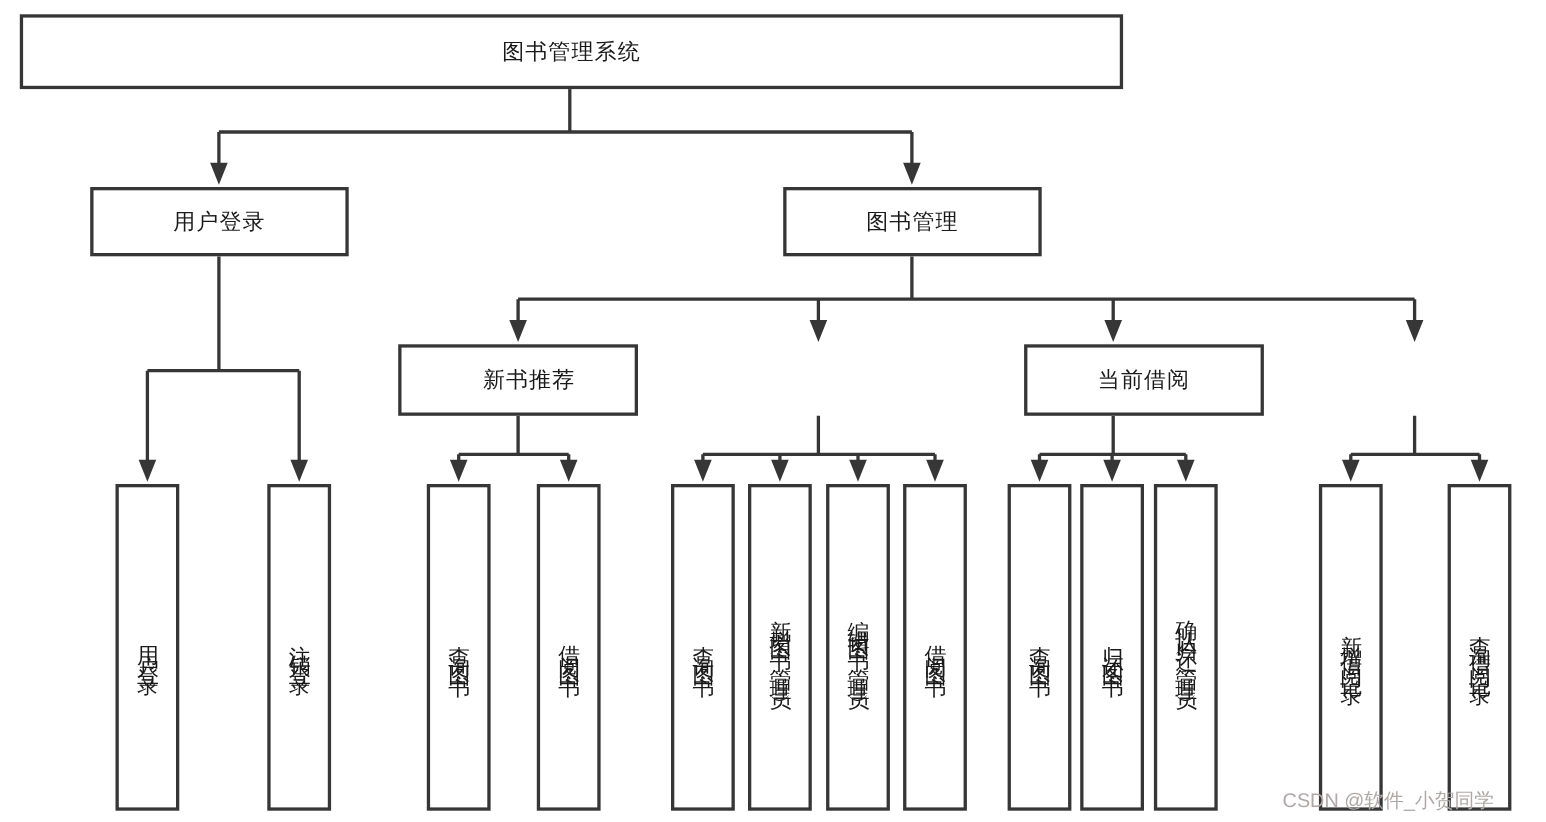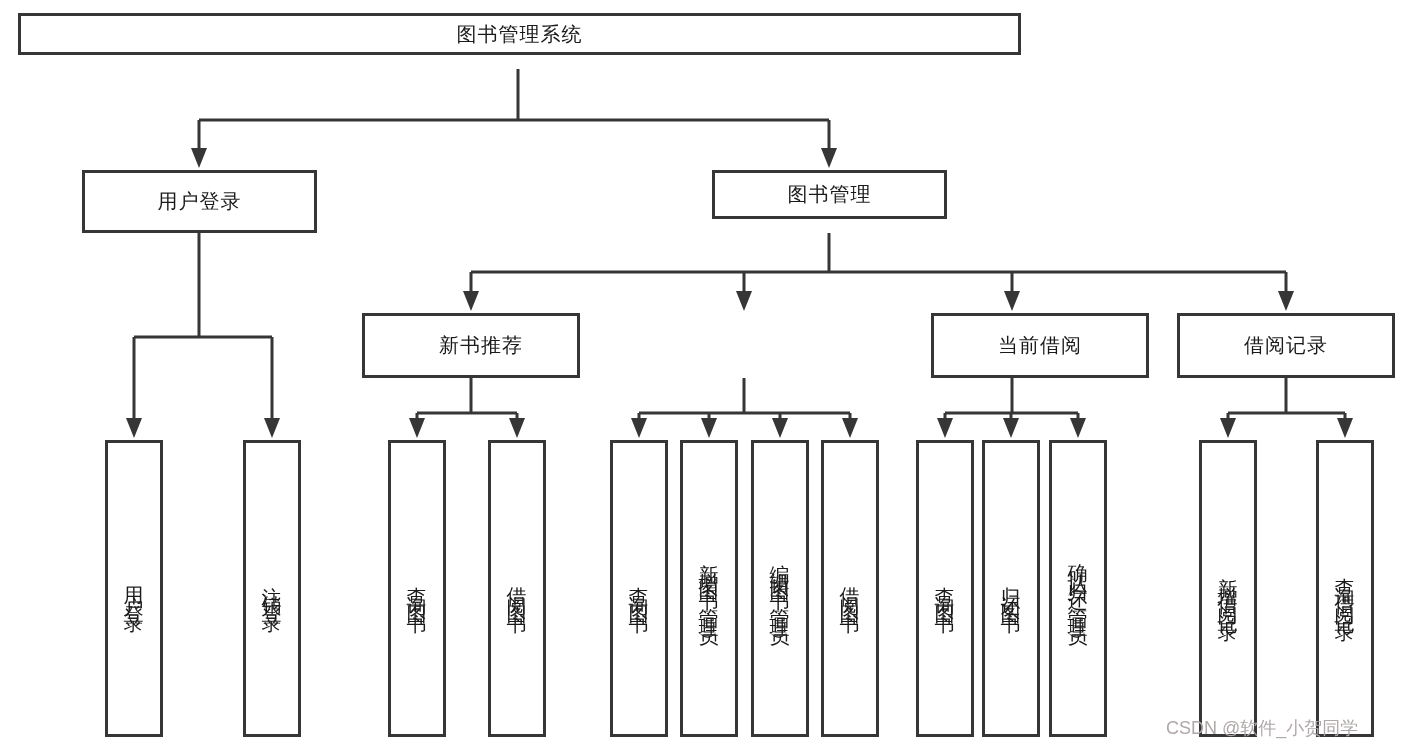--- a/index.html
+++ b/index.html
@@ -42,23 +42,23 @@
   }
   .node .vlabel{
     writing-mode:vertical-rl;
     text-orientation:mixed;
     font-size:20px;
     letter-spacing:9px;
     line-height:1;
     white-space:nowrap;
     color:var(--text);
   }
-  .root{left:18px;top:13px;width:1003px;height:42px;font-family:Liberation Serif, serif;}
+  .root{left:18px;top:13px;width:1003px;height:68px;font-family:Liberation Serif, serif;}
   .lvl2-user{left:82px;top:170px;width:235px;height:63px;}
-  .lvl2-book{left:712px;top:170px;width:235px;height:49px;}
+  .lvl2-book{left:712px;top:170px;width:235px;height:63px;}
   .lvl3{top:313px;width:218px;height:65px;}
   .lvl3-newbook{left:362px;padding-left:20px;}
   .lvl3-borrow{left:635px;}
   .lvl3-current{left:903px;margin-left:28px;}
   .lvl3-records{left:1177px;}
   .leaf{top:440px;width:58px;height:297px;}
   .watermark{
     position:absolute;
     left:1166px;top:716px;
     width:210px;
@@ -133,23 +133,20 @@
   <div class="node lvl2-book">
     <span class="hlabel">图书管理</span>
   </div>
 
   <div class="node lvl3 lvl3-newbook">
     <span class="hlabel">新书推荐</span>
   </div>
   <div class="node lvl3 lvl3-current">
     <span class="hlabel">当前借阅</span>
   </div>
-  <div class="node lvl3 lvl3-records">
-    <span class="hlabel">借阅记录</span>
-  </div>
 
   <div class="node leaf" style="left:105px">
     <span class="vlabel">用户登录</span>
   </div>
   <div class="node leaf" style="left:243px">
     <span class="vlabel">注销登录</span>
   </div>
 
   <div class="node leaf" style="left:388px">
     <span class="vlabel">查询图书</span>

